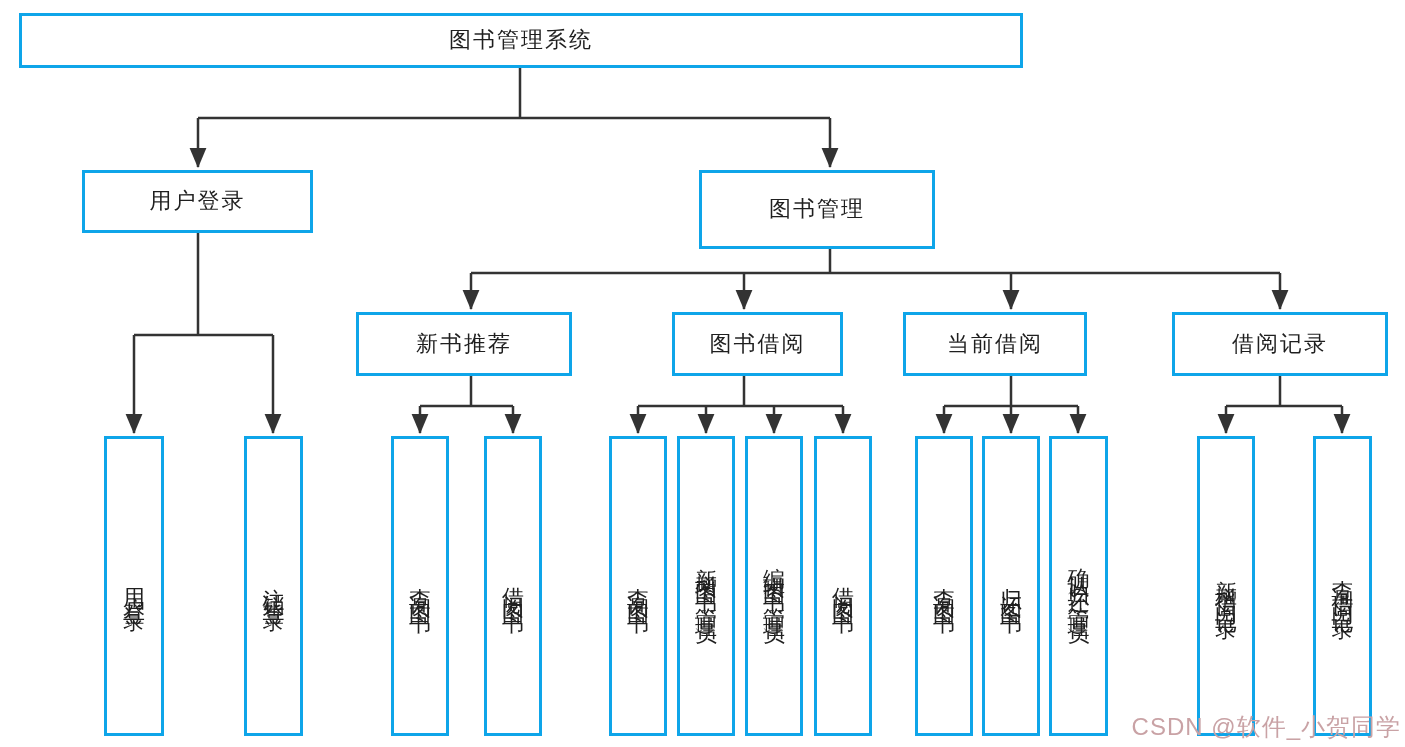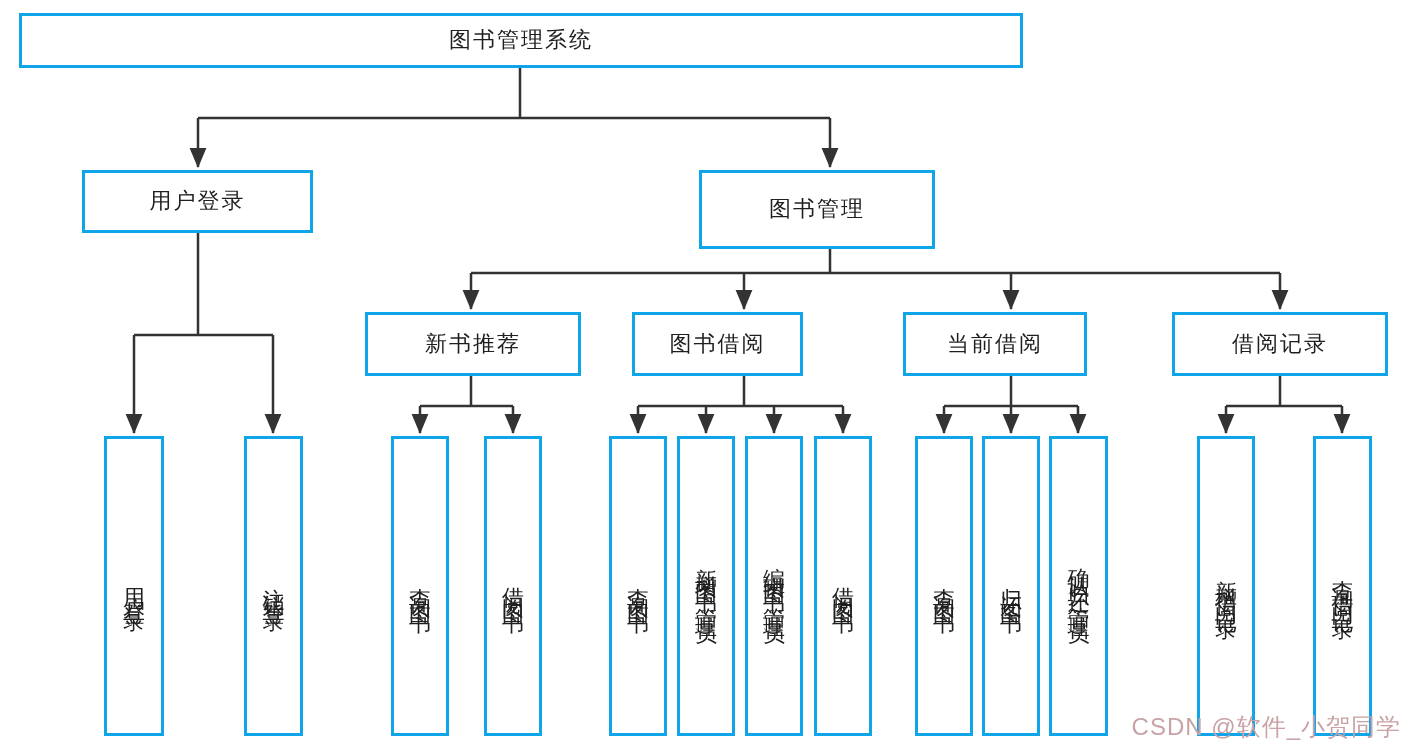--- a/index.html
+++ b/index.html
@@ -76,24 +76,24 @@
     <span>图书管理系统</span>
   </div>
 
   <div class="node h" style="left:82px;top:170px;width:231px;height:63px;">
     <span>用户登录</span>
   </div>
   <div class="node h" style="left:676px;top:170px;width:236px;height:79px;margin-left:23px;">
     <span>图书管理</span>
   </div>
 
-  <div class="node h" style="left:365px;top:312px;width:216px;height:64px;">
+  <div class="node h" style="left:356px;top:312px;width:216px;height:64px;">
     <span>新书推荐</span>
   </div>
-  <div class="node h" style="left:632px;top:312px;width:171px;height:64px;">
+  <div class="node h" style="left:672px;top:312px;width:171px;height:64px;">
     <span>图书借阅</span>
   </div>
   <div class="node h" style="left:903px;top:312px;width:184px;height:64px;">
     <span>当前借阅</span>
   </div>
   <div class="node h" style="left:1172px;top:312px;width:216px;height:64px;">
     <span>借阅记录</span>
   </div>
 
   <div class="node v" style="left:104px;top:436px;width:60px;height:300px;">

